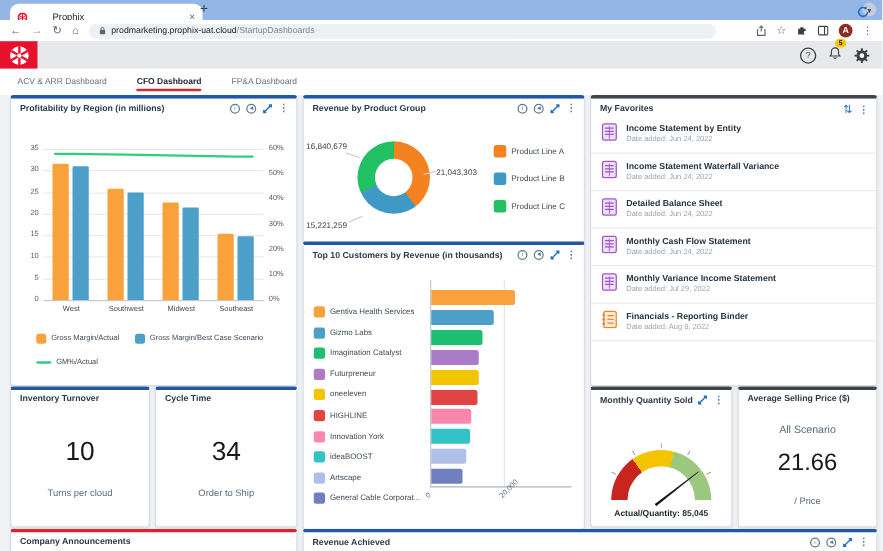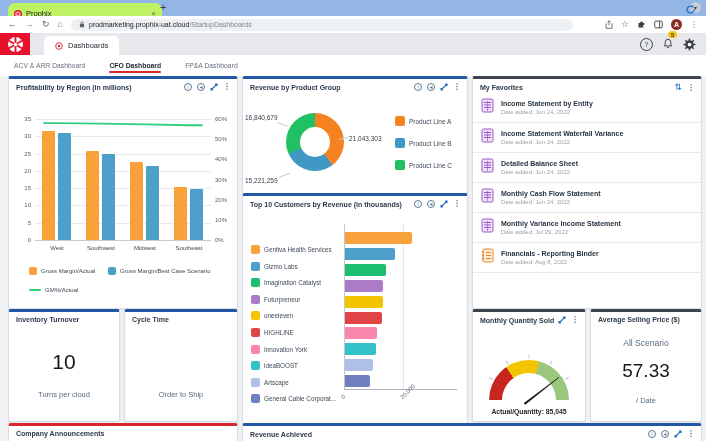--- a/index.html
+++ b/index.html
@@ -1,21 +1,21 @@
 <!DOCTYPE html>
 <html><head>
 <meta charset="utf-8">
 <style>
   html,body{margin:0;padding:0;}
   #stage{position:relative;width:706px;height:441px;overflow:hidden;background:#EFF1F4;
          font-family:"Liberation Sans",sans-serif;-webkit-font-smoothing:antialiased;}
   
   .tabstrip{position:absolute;top:0;left:0;right:0;height:16px;background:#93B6E6;}
-  .btab{position:absolute;left:8px;top:3px;width:142px;height:13px;background:#bef264;border-radius:7px 7px 0 0;
-        display:flex;align-items:center;gap:4px;padding:4px 6px;font-size:7.5px;color:#202124;}
+  .btab{position:absolute;left:8px;top:3px;width:142px;height:13px;background:#ffffff;border-radius:7px 7px 0 0;
+        display:flex;align-items:center;gap:20px;padding:4px 6px;font-size:7.5px;color:#202124;}
   .btab-close{margin-left:auto;color:#5F6368;font-size:8px;line-height:1;}
   .newtab{position:absolute;left:160px;top:1px;font-size:11px;color:#3C4043;}
   .tabsearch{position:absolute;right:5px;top:2px;width:11px;height:11px;border-radius:50%;background:#C4CDD9;
              color:#3C4043;font-size:6px;display:flex;align-items:center;justify-content:center;}
   .toolbar{position:absolute;top:16px;left:0;right:0;height:17px;background:#fff;border-bottom:1px solid #DDE0E4;
            display:flex;align-items:center;gap:8px;padding:0 8px;}
   .navico{font-size:9px;color:#5F6368;line-height:1;}
   .navico.dim{color:#9AA0A6;}
   .urlpill{width:486px;height:12px;background:#EEF1F4;border-radius:6px;display:flex;align-items:center;
            gap:4px;padding:0 8px;font-size:7px;color:#202124;white-space:nowrap;overflow:hidden;}
@@ -133,27 +133,20 @@
     <div class="logo">
       <svg width="17" height="17" viewBox="0 0 16 16">
         <circle cx="8" cy="8" r="7" fill="#fff"></circle>
         <g stroke="#E8112D" stroke-width="1.8">
             <line x1="8" y1="1" x2="8" y2="15"></line>
             <line x1="1.9" y1="4.5" x2="14.1" y2="11.5"></line>
             <line x1="1.9" y1="11.5" x2="14.1" y2="4.5"></line>
           </g>
         <circle cx="8" cy="8" r="1.6" fill="#fff"></circle>
       </svg>
-    </div>
-    <div class="apptab">
-      <svg width="8" height="8" viewBox="0 0 12 12">
-        <circle cx="6" cy="6" r="5" fill="none" stroke="#D9252E" stroke-width="1.4"></circle>
-          <circle cx="6" cy="6" r="1.8" fill="#D9252E"></circle>
-      </svg>
-      <span>Dashboards</span>
     </div>
     <div class="appbar-right">
       <span class="help">?</span>
       <span class="bellwrap">
         <svg width="10" height="11" viewBox="0 0 12 13">
           <path d="M6 1.5a3.4 3.4 0 0 1 3.4 3.4v2.6l1.2 1.8H1.4l1.2-1.8V4.9A3.4 3.4 0 0 1 6 1.5z" fill="none" stroke="#3C4043" stroke-width="1.1"></path>
           <path d="M4.8 10.4a1.2 1.2 0 0 0 2.4 0" fill="none" stroke="#3C4043" stroke-width="1.1"></path>
         </svg>
         <span class="bellbadge">5</span>
       </span>
@@ -452,20 +445,21 @@
         <span class="card-title">Inventory Turnover</span>
       </div>
     <div class="kpi-value">10</div>
     <div class="kpi-caption">Turns per cloud</div>
   </div>
 
   <div class="card" style="left:124px;top:309px;width:112px;height:109px;">
     <div class="card-header">
         <span class="card-title">Cycle Time</span>
       </div>
+    <div class="kpi-value">34</div>
     <div class="kpi-caption">Order to Ship</div>
   </div>
 
   <div class="card dark" style="left:472px;top:309px;width:112px;height:109px;">
     <div class="card-header">
       <span class="card-title">Monthly Quantity Sold</span>
       <span class="card-icons">
         <svg width="8" height="8" viewBox="0 0 8 8">
             <path d="M5 1h2v2M3 7H1V5M7 1 1 7" fill="none" stroke="#1E6FBF" stroke-width="1.1"></path>
           </svg>
@@ -483,22 +477,22 @@
         <div class="abs" style="left: 50px; top: 69.5px; width: 44px; height: 5px; background: rgb(23, 24, 26); transform-origin: 6px 50%; transform: rotate(-37.8deg); clip-path: polygon(0px 28%, 100% 44%, 100% 56%, 0px 72%);"></div>
         <div class="abs" style="left: 0px; right: 0px; top: 80px; text-align: center; font-size: 6.8px; font-weight: bold; color: rgb(30, 35, 41);">Actual/Quantity: 85,045</div>
       </div>
   </div>
 
   <div class="card dark" style="left:590px;top:309px;width:110px;height:109px;">
     <div class="card-header">
         <span class="card-title">Average Selling Price ($)</span>
       </div>
     <div class="asp-line1">All Scenario</div>
-    <div class="asp-value">57.33</div>
-    <div class="kpi-caption" style="top:84px;">/ Date</div>
+    <div class="asp-value">21.66</div>
+    <div class="kpi-caption" style="top:84px;">/ Price</div>
   </div>
 
   <div class="card red" style="left:8px;top:423px;width:228px;height:18px;">
     <div class="card-header">
         <span class="card-title">Company Announcements</span>
       </div>
   </div>
 
   <div class="card" style="left:242px;top:423px;width:458px;height:18px;">
     <div class="card-header">

